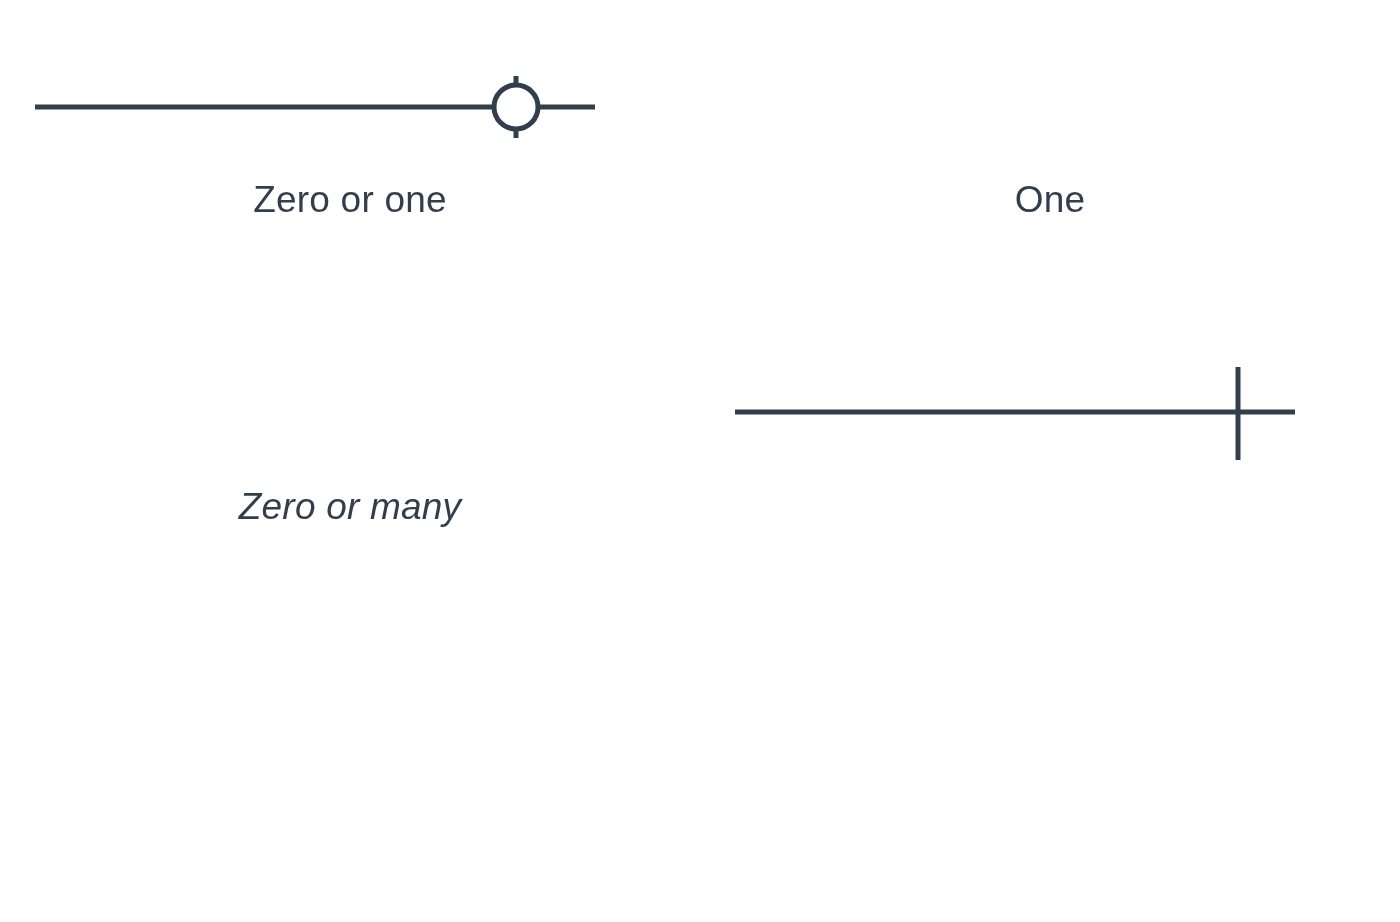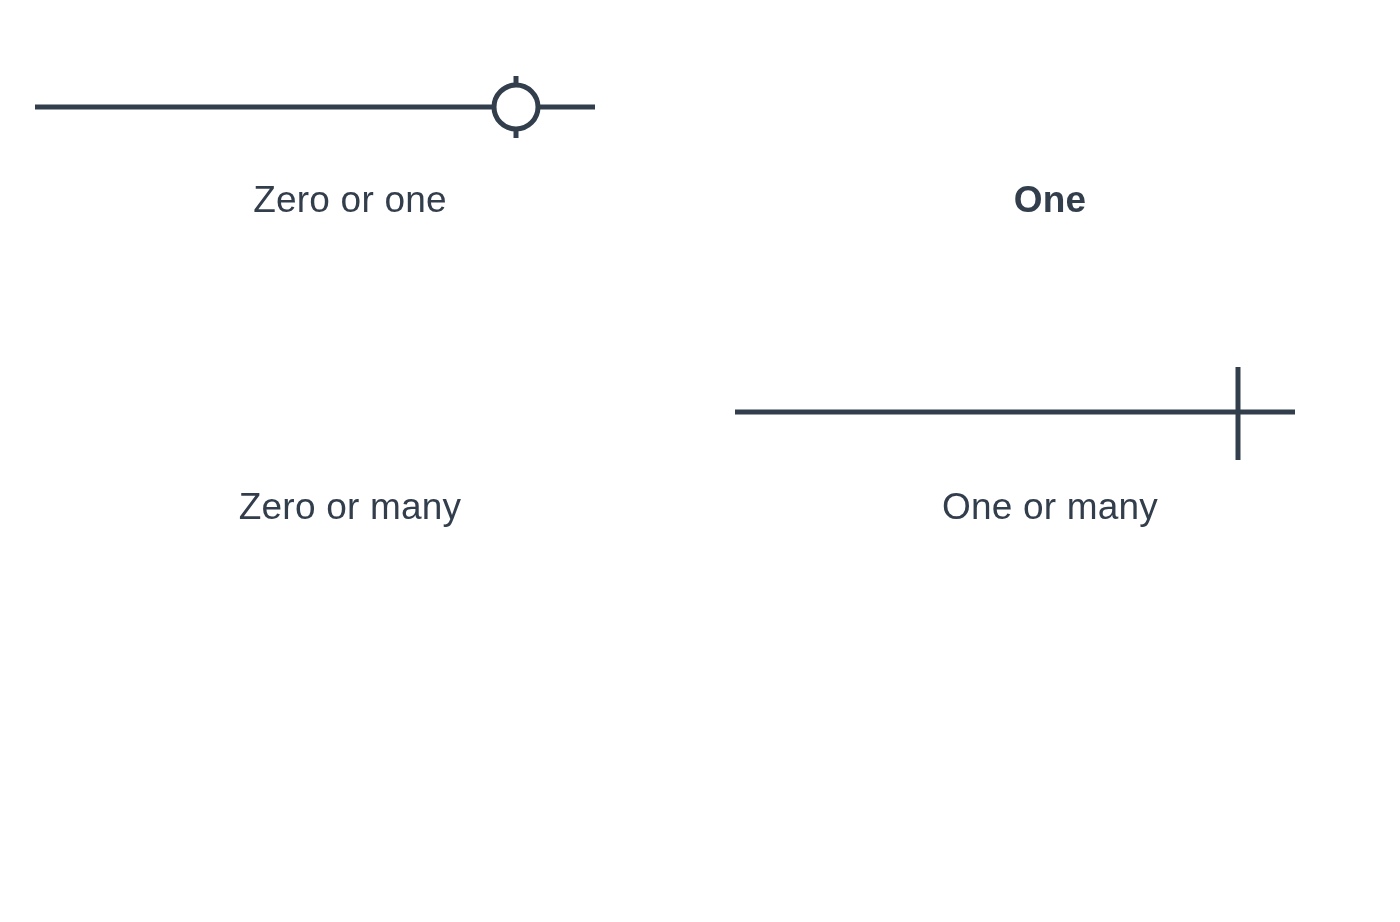--- a/index.html
+++ b/index.html
@@ -54,22 +54,22 @@
     font-weight: 400;
     line-height: 1.1;
     letter-spacing: 0.2px;
     color: #333E4D;
     white-space: nowrap;
   }
   
   .row1 .symbol-wrap { top: 0px; }
   .row2 .symbol-wrap { top: 305px; }
   .row1 .caption { top: 180px; }
-  .row2 .caption { top: 180px; font-weight: bold; }
-  .row3 .caption { top: 180px; }
+  .row2 .caption { top: 180px; }
+  .row3 .caption { top: 180px; font-style: italic; }
 </style>
 </head>
 <body>
 
 <div class="sheet">
   <div class="grid">
 
     <div class="cell row1">
       <div class="symbol-wrap">
         <svg class="symbol-svg" viewBox="0 0 700 240" xmlns="http://www.w3.org/2000/svg">
@@ -103,19 +103,15 @@
       </div>
       <div class="caption">One</div>
     </div>
 
 
     <div class="cell row3">
 
       <div class="caption">Zero or many</div>
     </div>
 
-    <div class="cell row3">
-
-      <div class="caption">One or many</div>
-    </div>
 
   </div>
 </div>
 
 </body></html>

